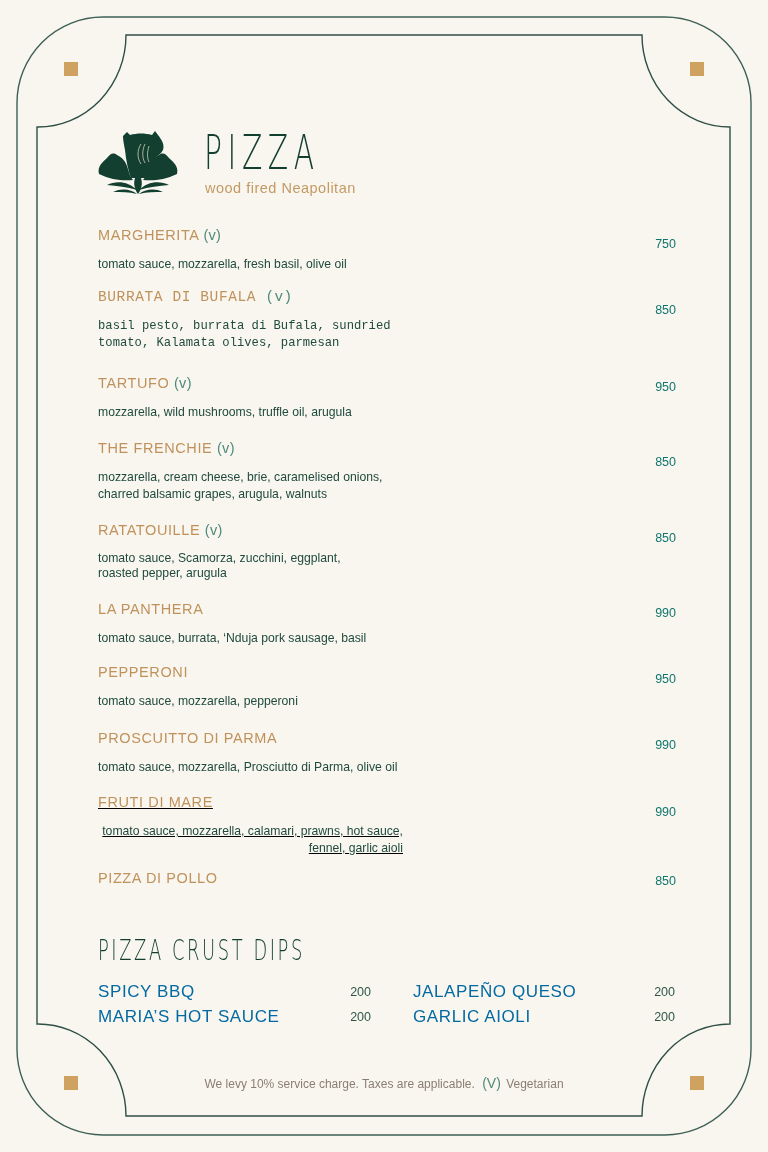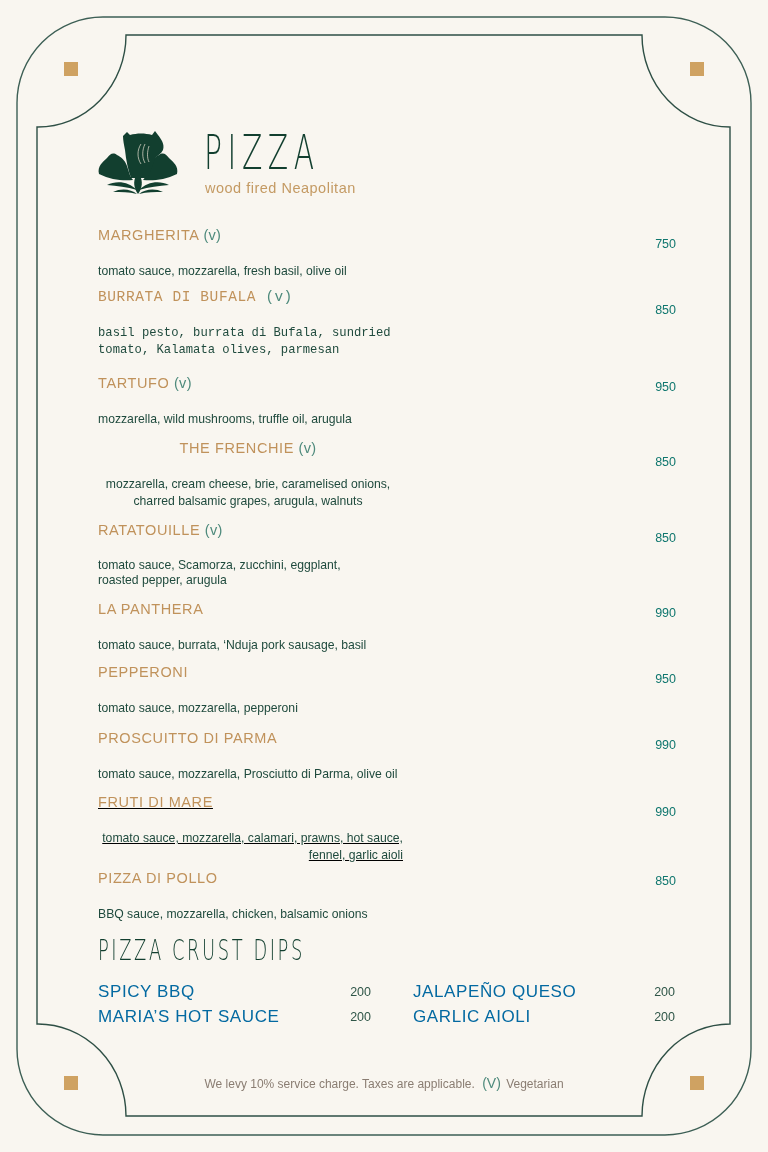--- a/index.html
+++ b/index.html
@@ -25,21 +25,21 @@
     }
 
     .item { position: absolute; left: 98px; width: 340px; }
     .item-name {
       font-size: 14.5px; color: #c0925b; letter-spacing: 0.6px; line-height: 18px;
       white-space: nowrap;
       margin-top: 8px;
     }
     .veg { color: #4e8a7c; letter-spacing: 0.3px; }
     .item-desc {
-      font-size: 12.2px; color: #1f4a3d; line-height: 17px; margin-top: 19px;
+      font-size: 12.2px; color: #1f4a3d; line-height: 17px; margin-top: 12px;
     }
     .price {
       position: absolute; right: 92px; width: 60px; text-align: right;
       font-size: 12.5px; color: #0f766e;
     }
 
     .section-title {
       position: absolute; left: 98px; top: 934px;
       font-family: "DejaVu Sans", sans-serif; font-weight: 300;
       font-size: 28px; line-height: 34px; color: #123f2f; letter-spacing: 4px;
@@ -107,21 +107,21 @@
   <div class="item-desc">basil pesto, burrata di Bufala, sundried tomato, Kalamata olives, parmesan</div>
 </div>
 <div class="price" style="top:303px;">850</div>
 
 <div class="item" style="top:366px;">
   <div class="item-name"><span>TARTUFO</span> <span class="veg">(v)</span></div>
   <div class="item-desc">mozzarella, wild mushrooms, truffle oil, arugula</div>
 </div>
 <div class="price" style="top:380px;">950</div>
 
-<div class="item" style="top:431px;width:300px;text-align:center;">
+<div class="item" style="top:431px;width:300px;">
   <div class="item-name"><span>THE FRENCHIE</span> <span class="veg">(v)</span></div>
   <div class="item-desc">mozzarella, cream cheese, brie, caramelised onions, charred balsamic grapes, arugula, walnuts</div>
 </div>
 <div class="price" style="top:455px;">850</div>
 
 <div class="item" style="top:513px;width:255px;">
   <div class="item-name"><span>RATATOUILLE</span> <span class="veg">(v)</span></div>
   <div class="item-desc" style="line-height:15px;">tomato sauce, Scamorza, zucchini, eggplant, roasted pepper, arugula</div>
 </div>
 <div class="price" style="top:531px;">850</div>
@@ -145,21 +145,20 @@
 <div class="price" style="top:738px;">990</div>
 
 <div class="item" style="top:785px;width:305px;text-decoration:underline;">
   <div class="item-name"><span>FRUTI DI MARE</span></div>
   <div class="item-desc" style="line-height:17px;text-align:right;">tomato sauce, mozzarella, calamari, prawns, hot sauce, fennel, garlic aioli</div>
 </div>
 <div class="price" style="top:805px;">990</div>
 
 <div class="item" style="top:861px;">
   <div class="item-name"><span>PIZZA DI POLLO</span></div>
-  <div class="item-desc">BBQ sauce, mozzarella, chicken, balsamic onions</div>
 </div>
 <div class="price" style="top:874px;">850</div>
 
 <div class="section-title">PIZZA CRUST DIPS</div>
 
 <div class="dip-name" style="left:98px;top:984px;">SPICY BBQ</div>
 <div class="dip-price" style="left:331px;top:984px;">200</div>
 <div class="dip-name" style="left:98px;top:1009px;">MARIA’S HOT SAUCE</div>
 <div class="dip-price" style="left:331px;top:1009px;">200</div>
 <div class="dip-name" style="left:413px;top:984px;">JALAPEÑO QUESO</div>

